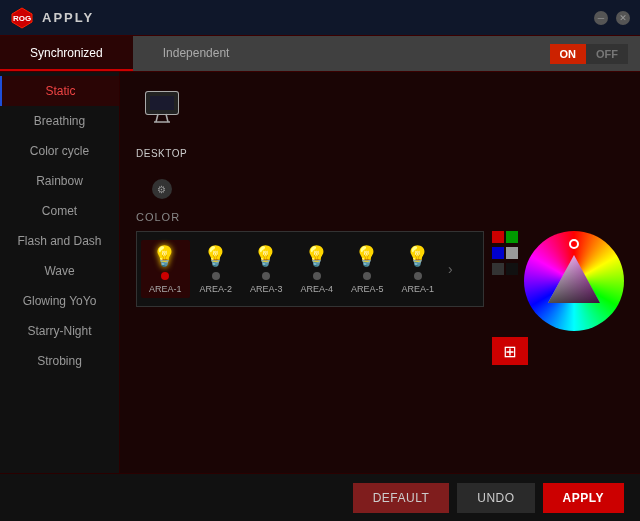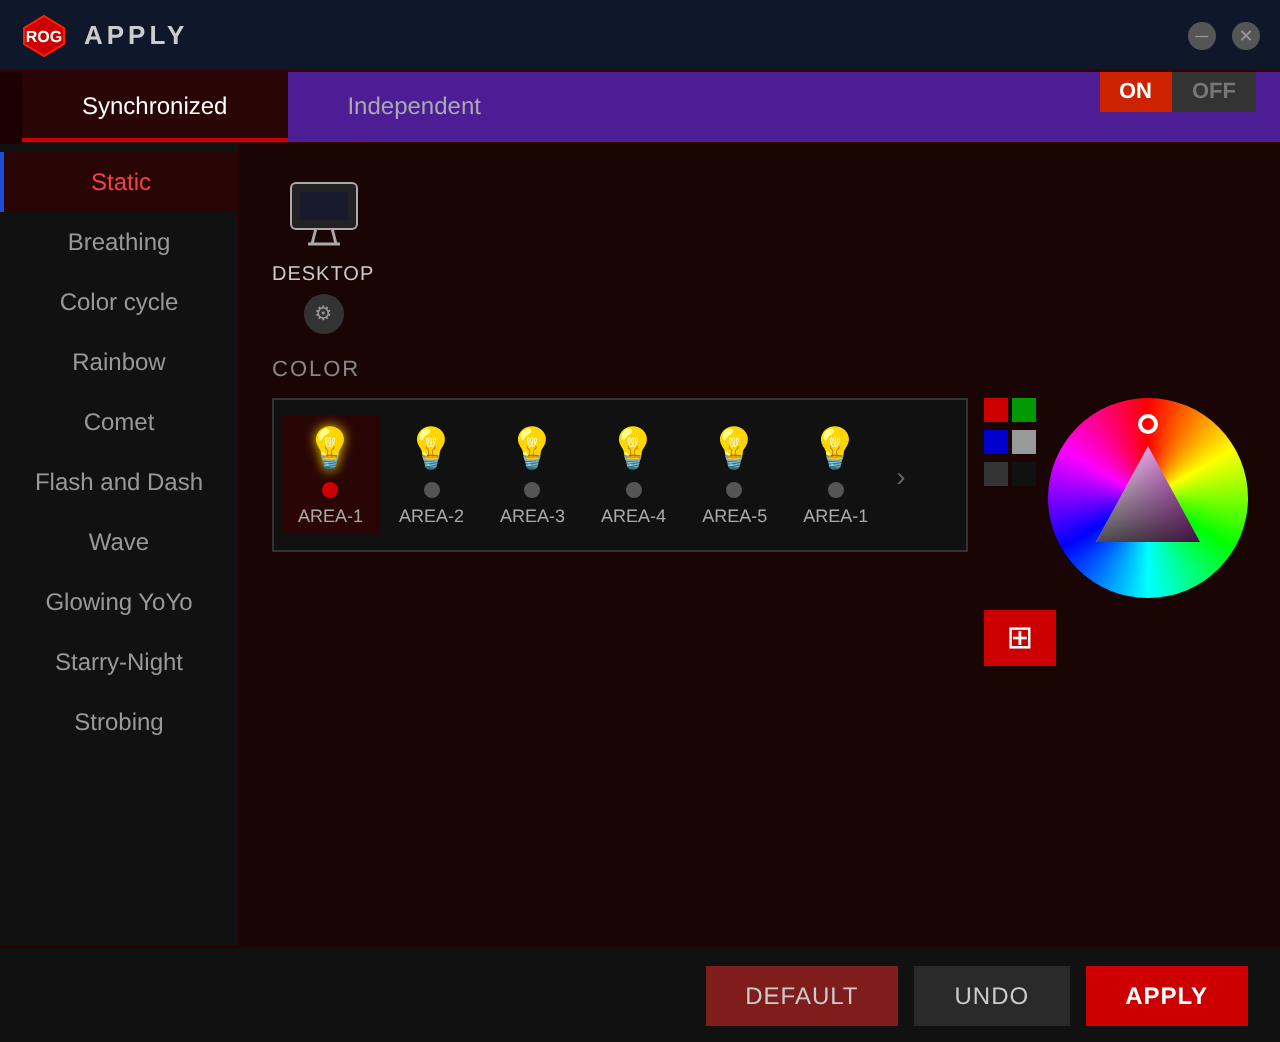--- a/index.html
+++ b/index.html
@@ -51,44 +51,43 @@
       display: flex;
       align-items: center;
       justify-content: center;
       color: #999;
       font-size: 9px;
     }
 
     
     .tab-bar {
       height: 36px;
-      background: #4c1d95;
+      background: #404040;
       display: flex;
       align-items: stretch;
       border-bottom: 1px solid #3a0000;
-      margin-left: 11px;
     }
     .tab {
       padding: 0 30px;
       display: flex;
       align-items: center;
       font-size: 12px;
       cursor: pointer;
       color: #aaa;
       border-bottom: 2px solid transparent;
     }
     .tab.active {
       background: #2a0505;
       color: #fff;
       border-bottom: 2px solid #cc0000;
     }
     .tab-right {
       margin-left: auto;
       display: flex;
-      align-items: flex-start;
+      align-items: center;
       padding-right: 12px;
       gap: 0;
     }
     .toggle-on {
       background: #cc2200;
       color: #fff;
       font-size: 11px;
       font-weight: bold;
       padding: 4px 10px;
       cursor: pointer;
@@ -144,21 +143,21 @@
     
     .desktop-section {
       display: flex;
       align-items: center;
       gap: 16px;
     }
     .desktop-icon-wrap {
       display: flex;
       flex-direction: column;
       align-items: center;
-      gap: 4px;
+      gap: 20px;
     }
     .desktop-icon {
       width: 40px;
       height: 40px;
       display: flex;
       align-items: center;
       justify-content: center;
     }
     .desktop-label {
       font-size: 10px;

